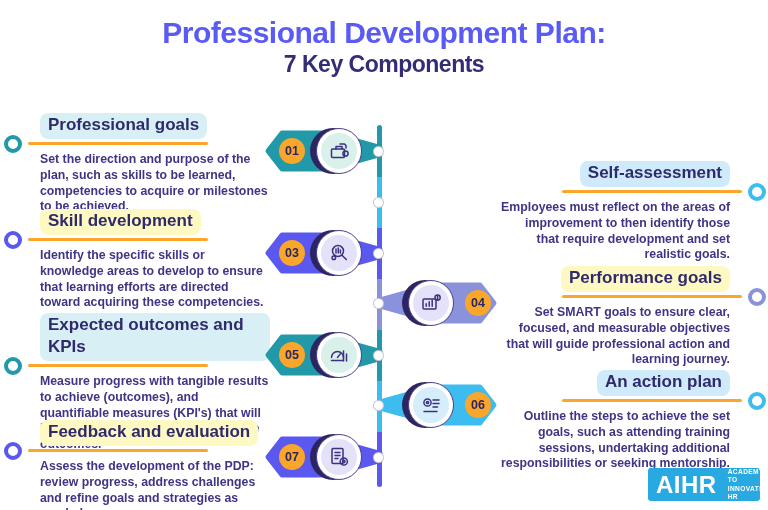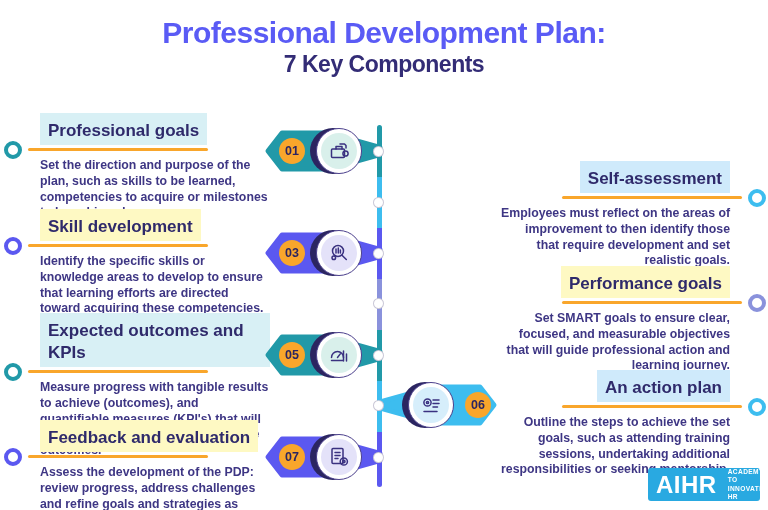--- a/index.html
+++ b/index.html
@@ -8,21 +8,21 @@
   .canvas { position:relative; width:768px; height:510px; background:#ffffff; overflow:hidden; }
 
   
   .title { position:absolute; top:16px; left:0; width:768px; text-align:center; }
   .title-l1 { font-size:30px; font-weight:800; letter-spacing:-0.5px; color:#5a5bf5; line-height:1.15; }
   .title-l2 { font-size:23px; font-weight:800; letter-spacing:-0.5px; color:#332c76; line-height:1.15; }
 
   
   .side-item { position:absolute; width:230px; }
   .side-item h2 { font-size:17px; font-weight:700; color:#2f2a6b; line-height:1.3; }
-  .hl { display:inline-block; padding:7px 8px 3px 8px; border-radius:0; }
+  .hl { display:inline-block; padding:1px 8px 3px 8px; border-radius:8px; }
   .hl-teal { background:#d8f0f5; }
   .hl-lav { background:#fef9c3; }
   .hl-blue { background:#cfeafb; }
   .underline { position:relative; height:3px; background:#f9a62b; border-radius:2px; margin-top:3px; }
   .side-item p { margin-top:7px; font-size:12.3px; font-weight:700; color:#3e3684; line-height:1.28; }
 
   .left-item { left:40px; text-align:left; }
   .left-item .underline { margin-left:-12px; width:180px; }
   .right-item { right:38px; text-align:right; }
   .right-item .underline { margin-left:auto; margin-right:-12px; width:180px; }
@@ -176,20 +176,37 @@
         <svg width="24" height="24" viewBox="0 0 24 24">
             <circle cx="11" cy="10" r="5.5"></circle>
             <path d="M15 14.2l4.3 4.3"></path>
             <path d="M9 12V8M11.3 12V7M13.4 12V9"></path>
             <circle cx="6.8" cy="16.8" r="1.8"></circle>
           </svg>
       </div>
     </div>
   </div>
 
+  <div class="milestone m-right" style="top:281px">
+    <svg class="arrow" width="122" height="44" viewBox="0 0 122 44">
+      <path d="M118 22 L104 4 L58 4 L6 18.5 L6 25.5 L58 40 L104 40 Z" fill="#8a92dc" stroke="#8a92dc" stroke-width="5" stroke-linejoin="round"></path>
+    </svg>
+    <div class="crescent"></div>
+    <div class="num">04</div>
+    <div class="icon-circle">
+      <div class="icon-inner inner-lav">
+        <svg width="24" height="24" viewBox="0 0 24 24">
+            <rect x="4" y="8" width="13" height="10" rx="1"></rect>
+            <path d="M7.2 15.2v-2.4M10.2 15.2v-4.4M13.2 15.2v-6"></path>
+            <circle cx="18.6" cy="6.6" r="2.6"></circle>
+            <path d="M18.6 5v3.2"></path>
+          </svg>
+      </div>
+    </div>
+  </div>
 
   <div class="milestone m-left" style="top:333px">
     <svg class="arrow" width="120" height="44" viewBox="0 0 120 44">
       <path d="M4 22 L18 4 L64 4 L116 18.5 L116 25.5 L64 40 L18 40 Z" fill="#2199a8" stroke="#2199a8" stroke-width="5" stroke-linejoin="round"></path>
     </svg>
     <div class="crescent"></div>
     <div class="num">05</div>
     <div class="icon-circle">
       <div class="icon-inner inner-teal">
         <svg width="24" height="24" viewBox="0 0 24 24">

